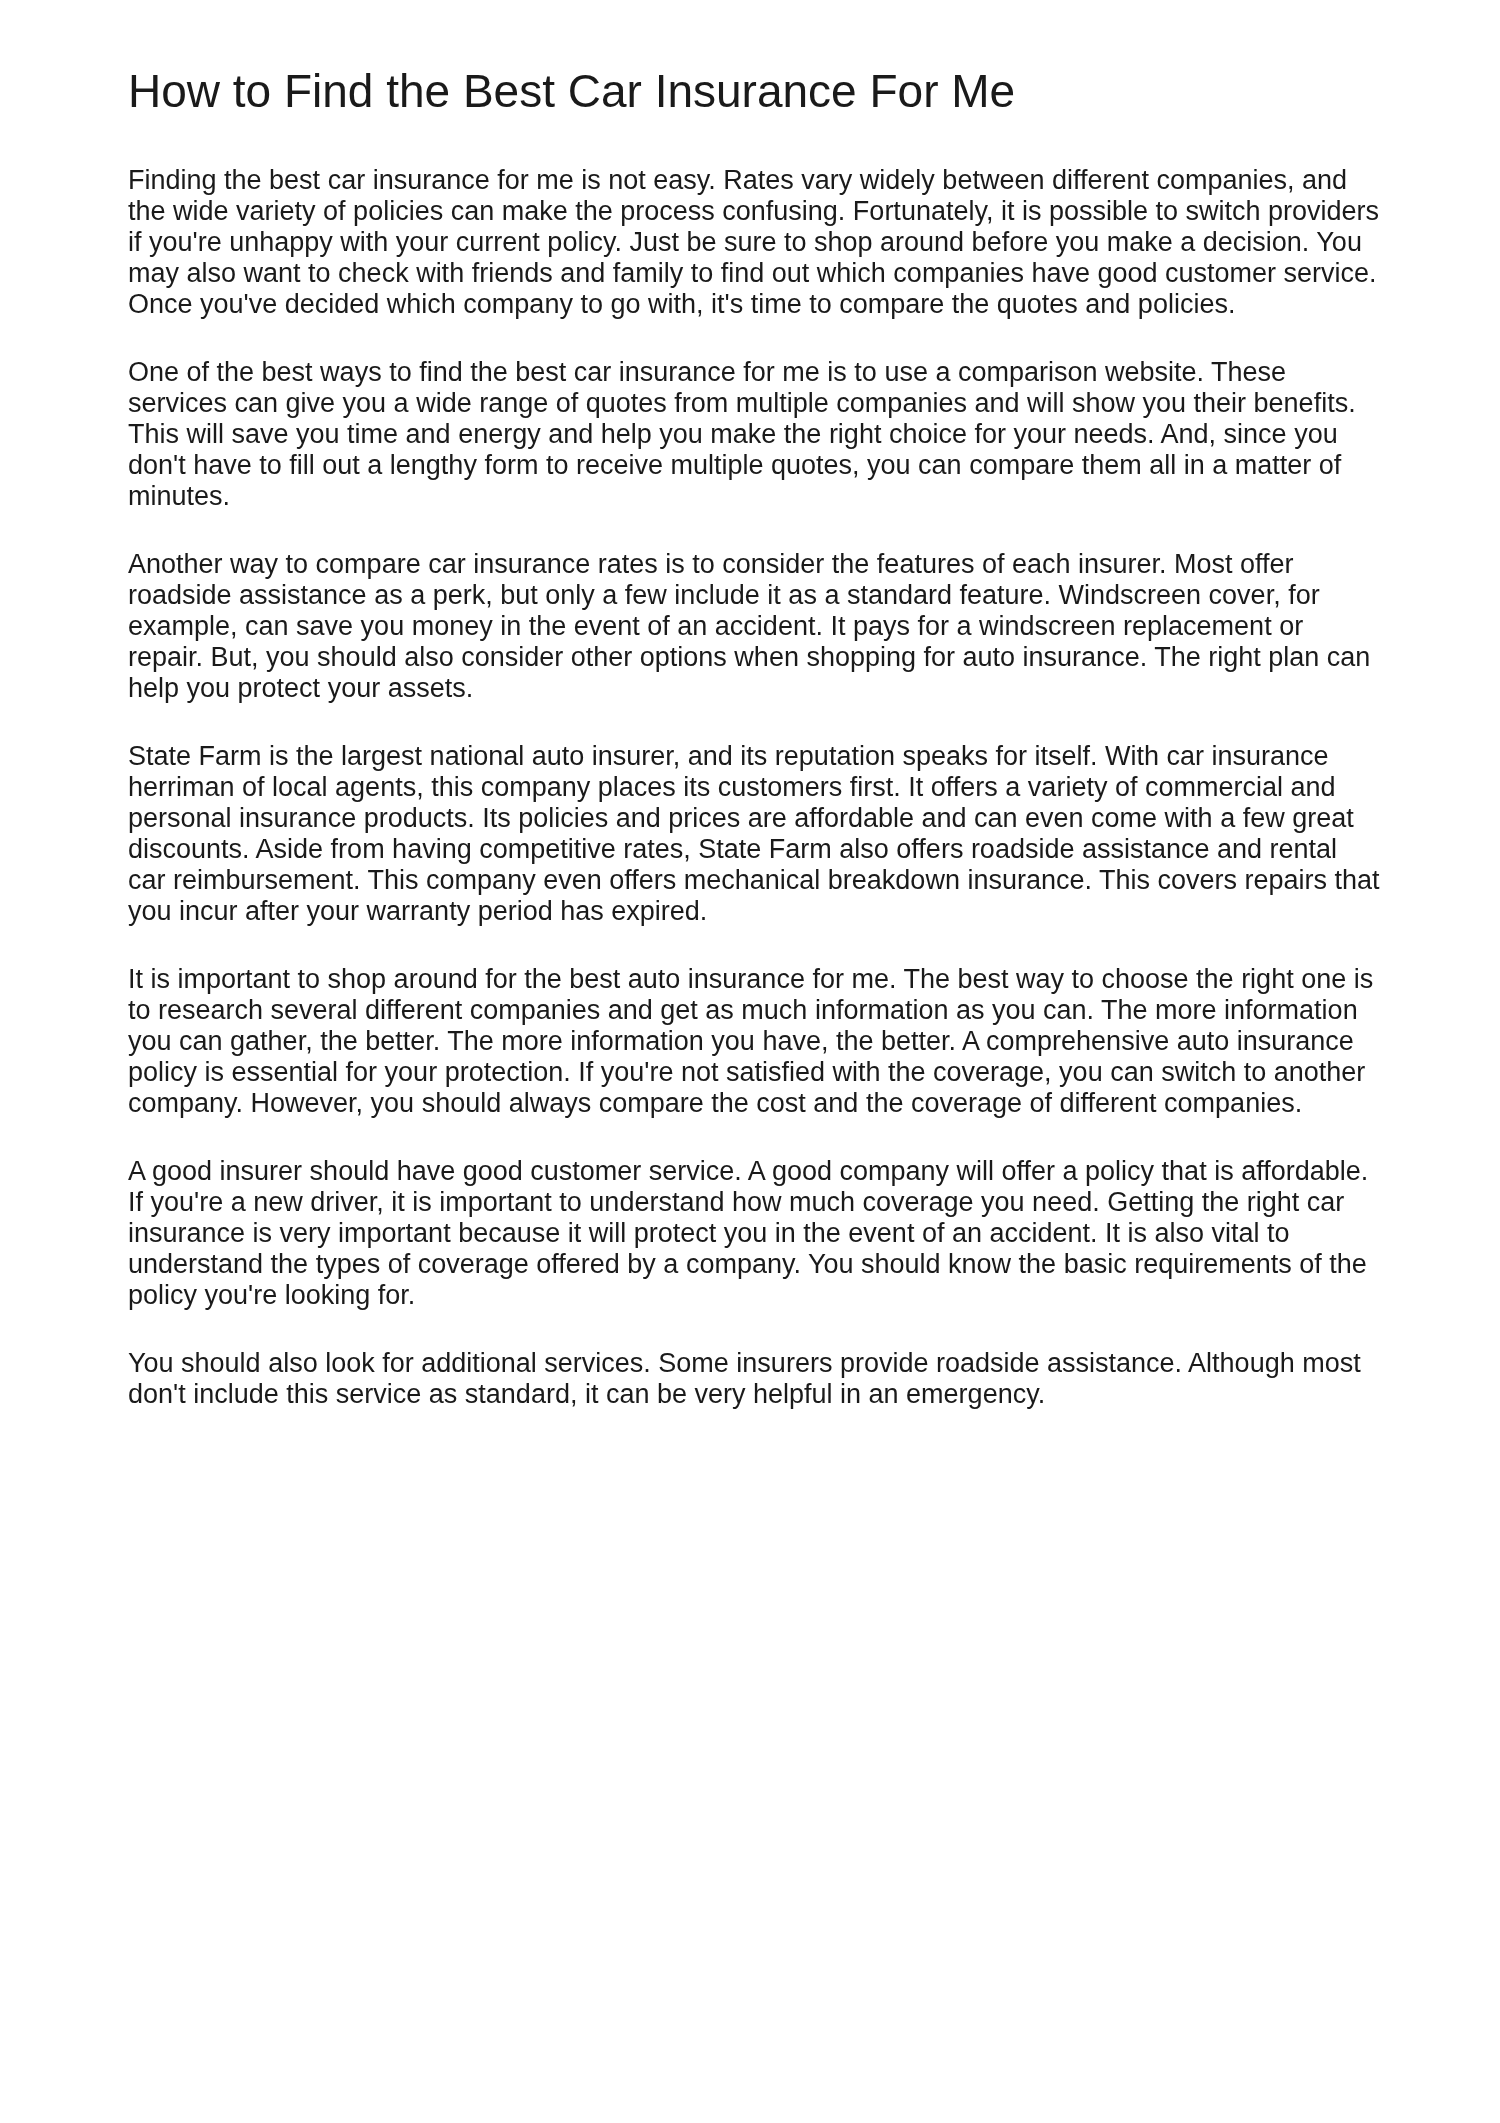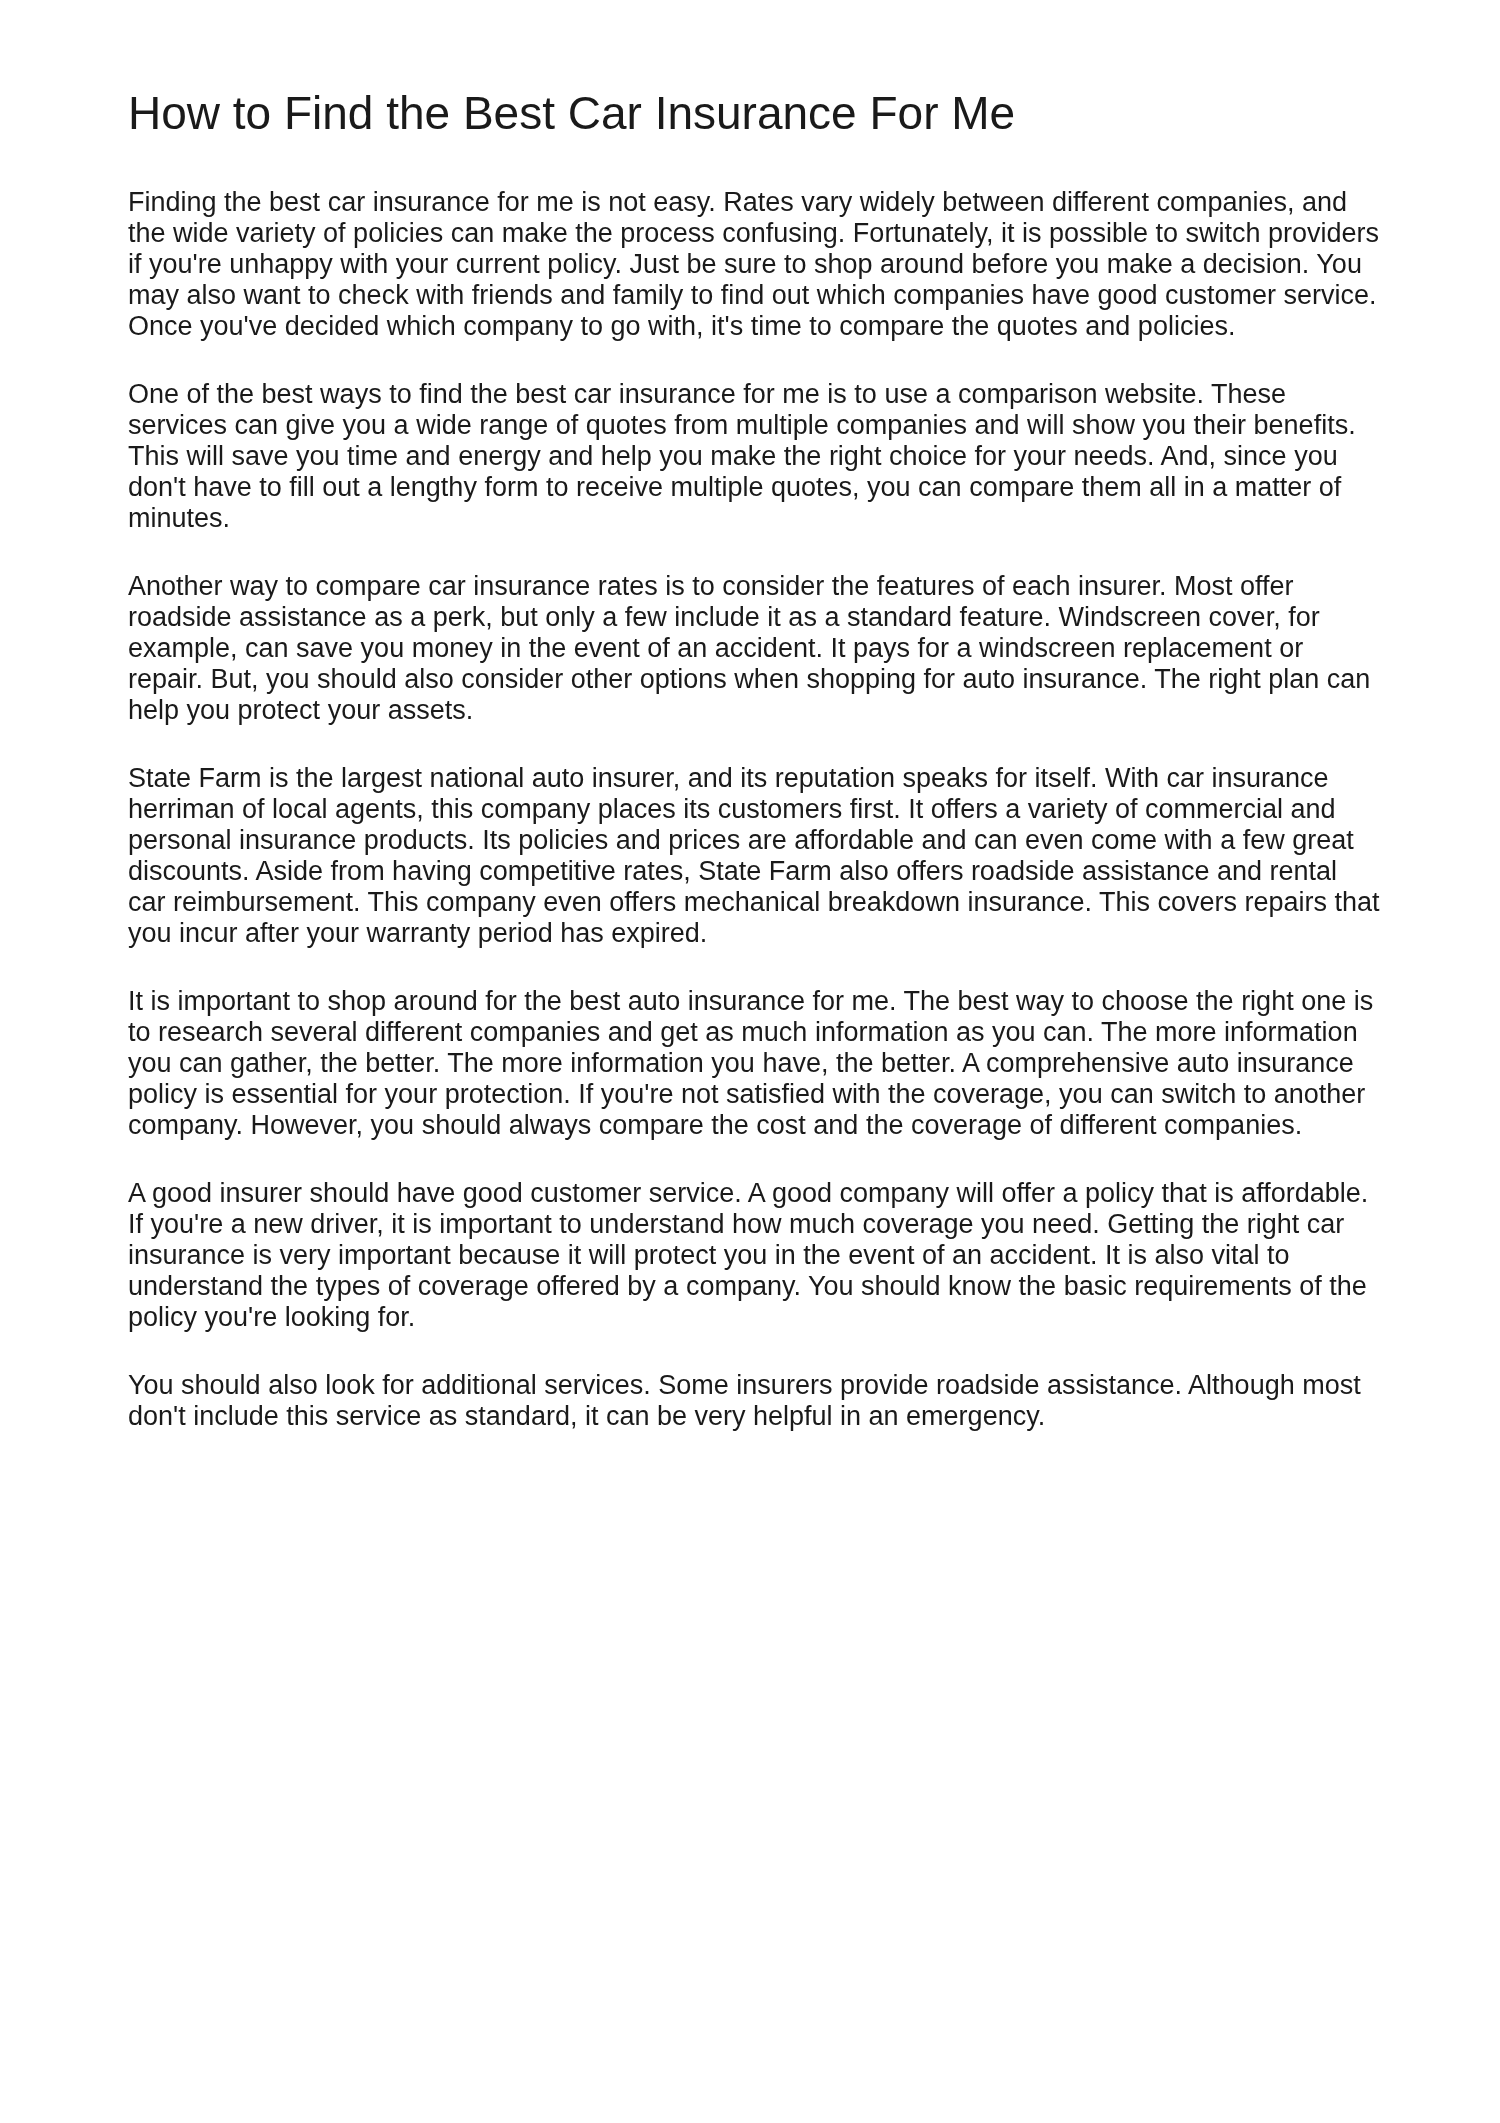--- a/index.html
+++ b/index.html
@@ -10,21 +10,21 @@
     width: 1500px;
     min-height: 2123px;
     background: #ffffff;
     color: #1a1a1a;
     font-family: "Liberation Sans", sans-serif;
     -webkit-font-smoothing: antialiased;
   }
   article {
     margin-left: 128px;
     width: 1252px;
-    padding-top: 86px;
+    padding-top: 64px;
     overflow: visible;
   }
   h1 {
     font-size: 46px;
     font-weight: 400;
     line-height: 1.2;
     margin: 0 0 46px 0;
     color: inherit;
   }
   p {

